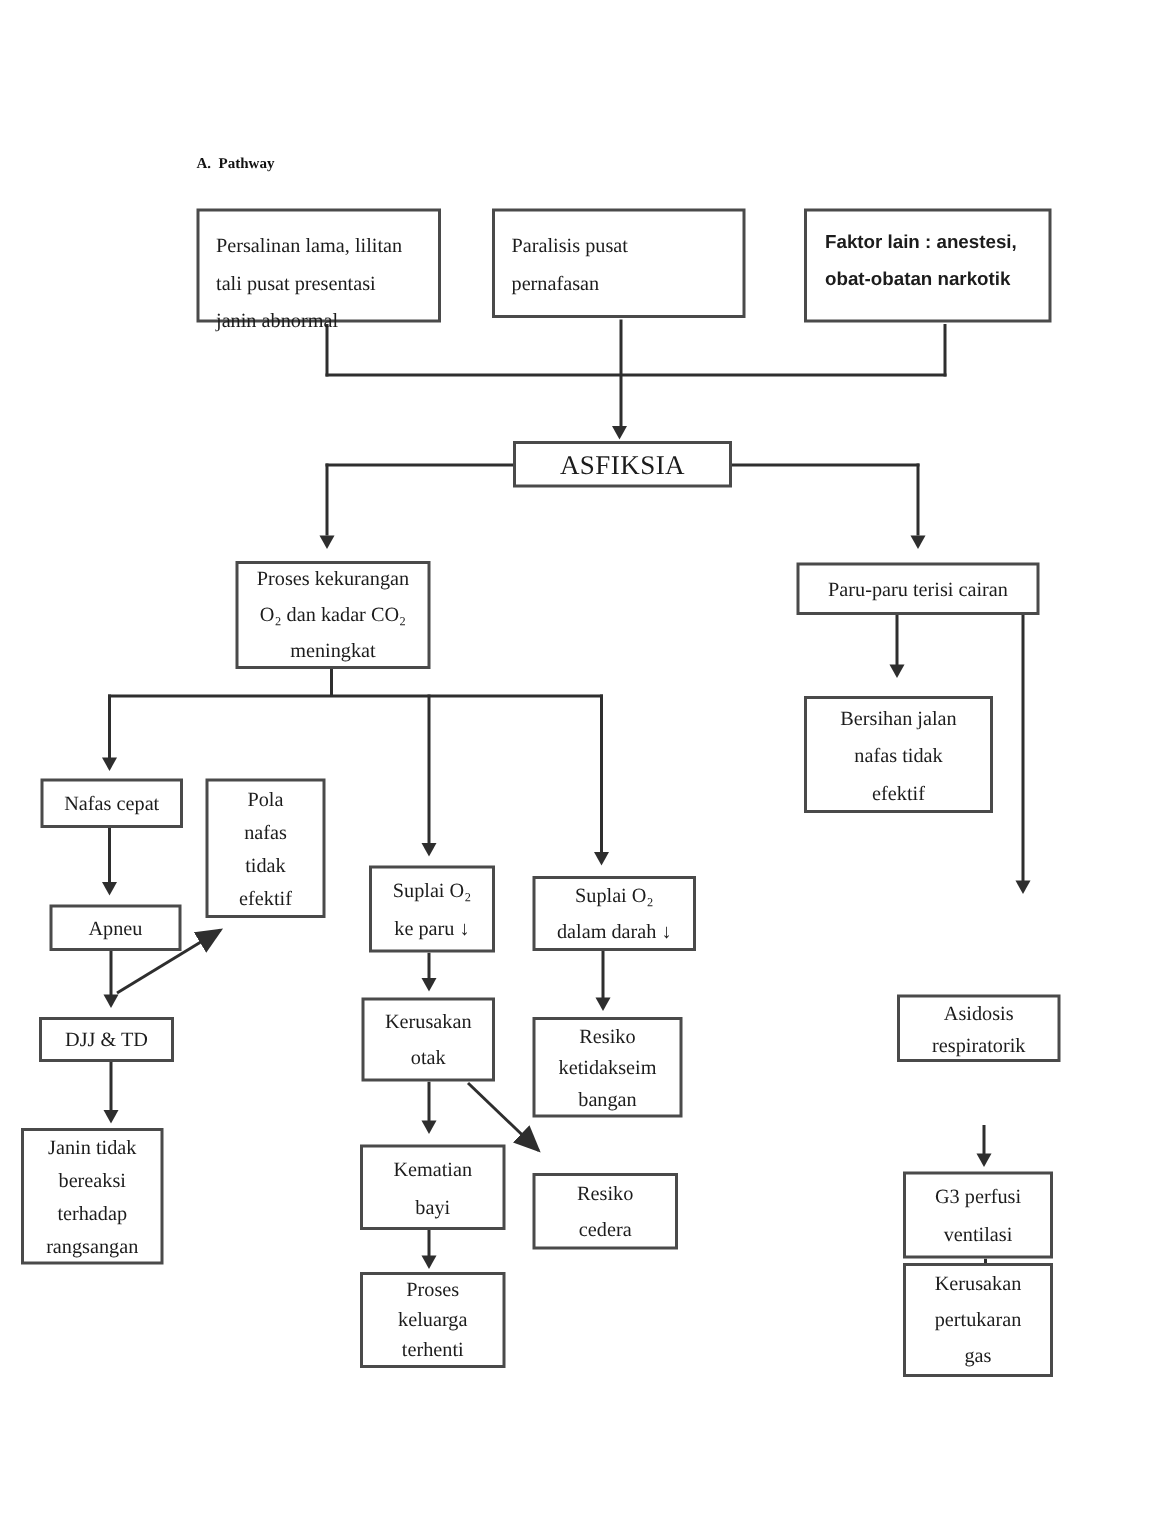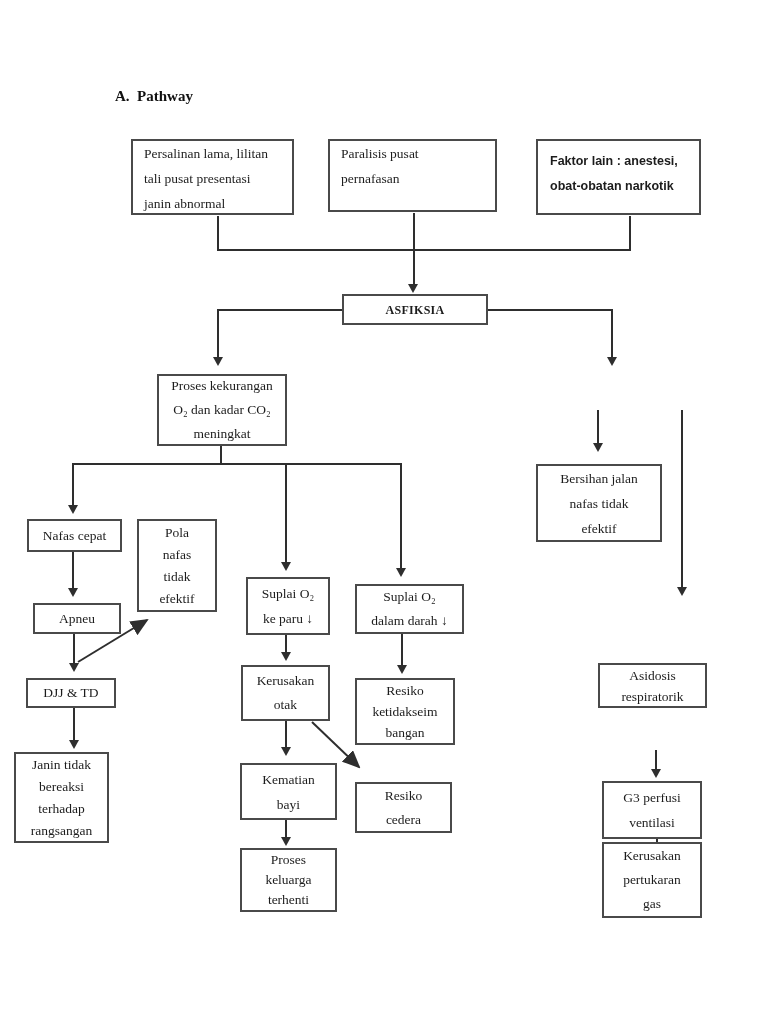--- a/index.html
+++ b/index.html
@@ -1,25 +1,25 @@
 <!DOCTYPE html>
 <html><head>
 <meta charset="utf-8">
 <style>
   html,body{margin:0;padding:0;background:#ffffff;}
   .page{position:relative;width:768px;height:1024px;background:#ffffff;
         font-family:"Liberation Serif",serif;color:#1c1c1c;overflow:hidden;}
-  .heading{position:absolute;left:115px;top:88px;margin:0;
-           font-size:15px;font-weight:bold;white-space:pre;color:#111;}
+  .heading{position:absolute;left:115px;top:88px;margin:16px;
+           font-size:10px;font-weight:bold;white-space:pre;color:#111;}
   .node{position:absolute;box-sizing:border-box;border:2px solid #4a4a4a;background:#fff;
         display:flex;align-items:center;justify-content:center;text-align:center;
         white-space:pre-line;font-size:13.5px;line-height:24px;}
-  .tl{align-items:flex-start;justify-content:flex-start;text-align:left;padding:0 11px;line-height:25px;}
+  .tl{align-items:flex-start;justify-content:flex-start;text-align:left;padding:10px 11px;line-height:25px;}
   .sans{font-family:"Liberation Sans",sans-serif;font-weight:bold;font-size:12.5px;padding:8px 12px;}
-  .title-node{font-weight:bold;font-size:12px;letter-spacing:.3px;}
+  .title-node{font-weight:normal;font-size:18px;letter-spacing:.3px;}
   .vl{position:absolute;width:2px;background:#2e2e2e;}
   .hl{position:absolute;height:2px;background:#2e2e2e;}
   .ah{position:absolute;width:0;height:0;border-left:5px solid transparent;
       border-right:5px solid transparent;border-top:9px solid #2e2e2e;}
   .overlay{position:absolute;left:0;top:0;pointer-events:none;}
 </style>
 </head>
 <body>
 
 <div class="page">
@@ -90,20 +90,21 @@
   <div class="node tl sans" style="left:536px;top:139px;width:165px;height:76px">Faktor lain : anestesi,
 obat-obatan narkotik</div>
   <div class="node tl" style="left:328px;top:139px;width:169px;height:73px">Paralisis pusat
 pernafasan</div>
 
   <div class="node title-node" style="left:342px;top:294px;width:146px;height:31px">ASFIKSIA</div>
 
   <div class="node" style="left:157px;top:374px;width:130px;height:72px">Proses kekurangan
 O₂ dan kadar CO₂
 meningkat</div>
+  <div class="node" style="left:531px;top:375px;width:162px;height:35px">Paru-paru terisi cairan</div>
 
   <div class="node" style="left:27px;top:519px;width:95px;height:33px">Nafas cepat</div>
   <div class="node" style="left:137px;top:519px;width:80px;height:93px;line-height:22px">Pola
 nafas
 tidak
 efektif</div>
   <div class="node" style="left:33px;top:603px;width:88px;height:31px">Apneu</div>
   <div class="node" style="left:26px;top:678px;width:90px;height:30px">DJJ &amp; TD</div>
   <div class="node" style="left:14px;top:752px;width:95px;height:91px;line-height:22px">Janin tidak
 bereaksi

